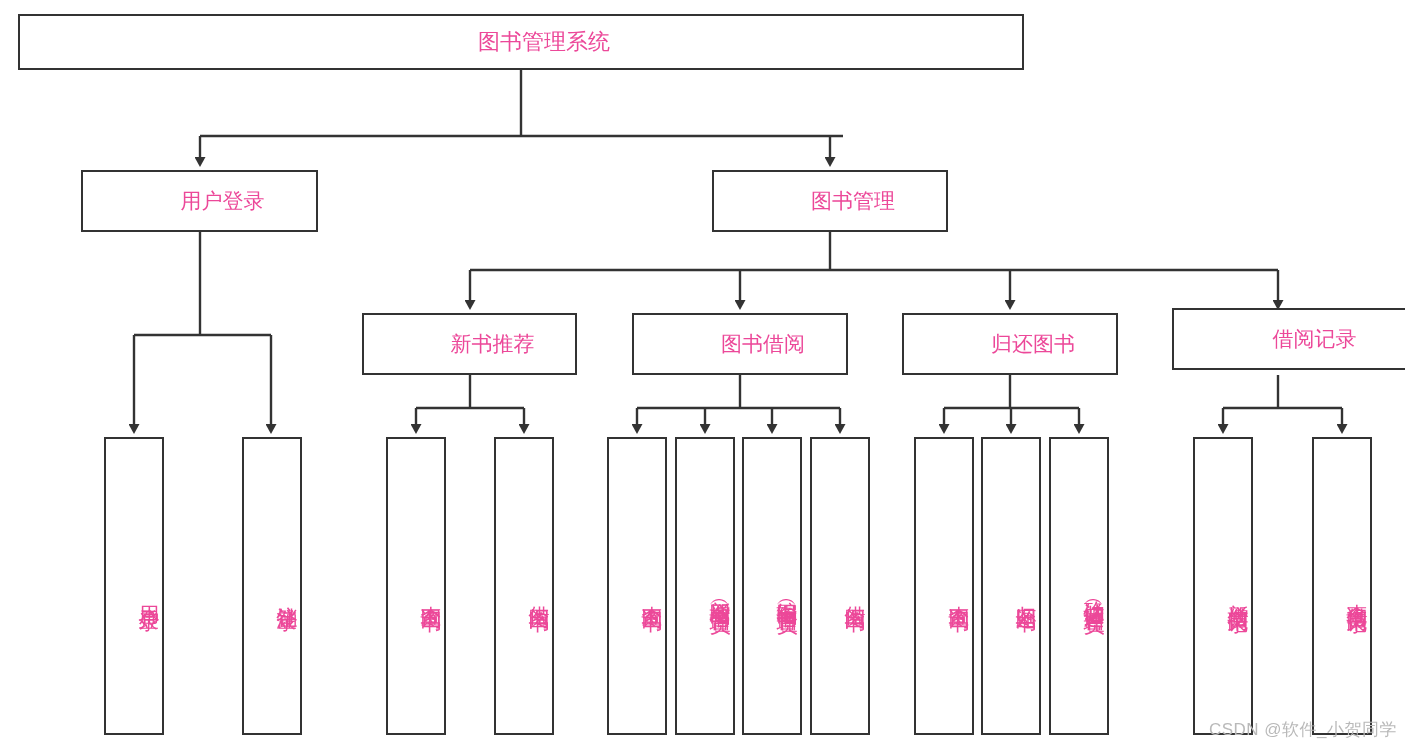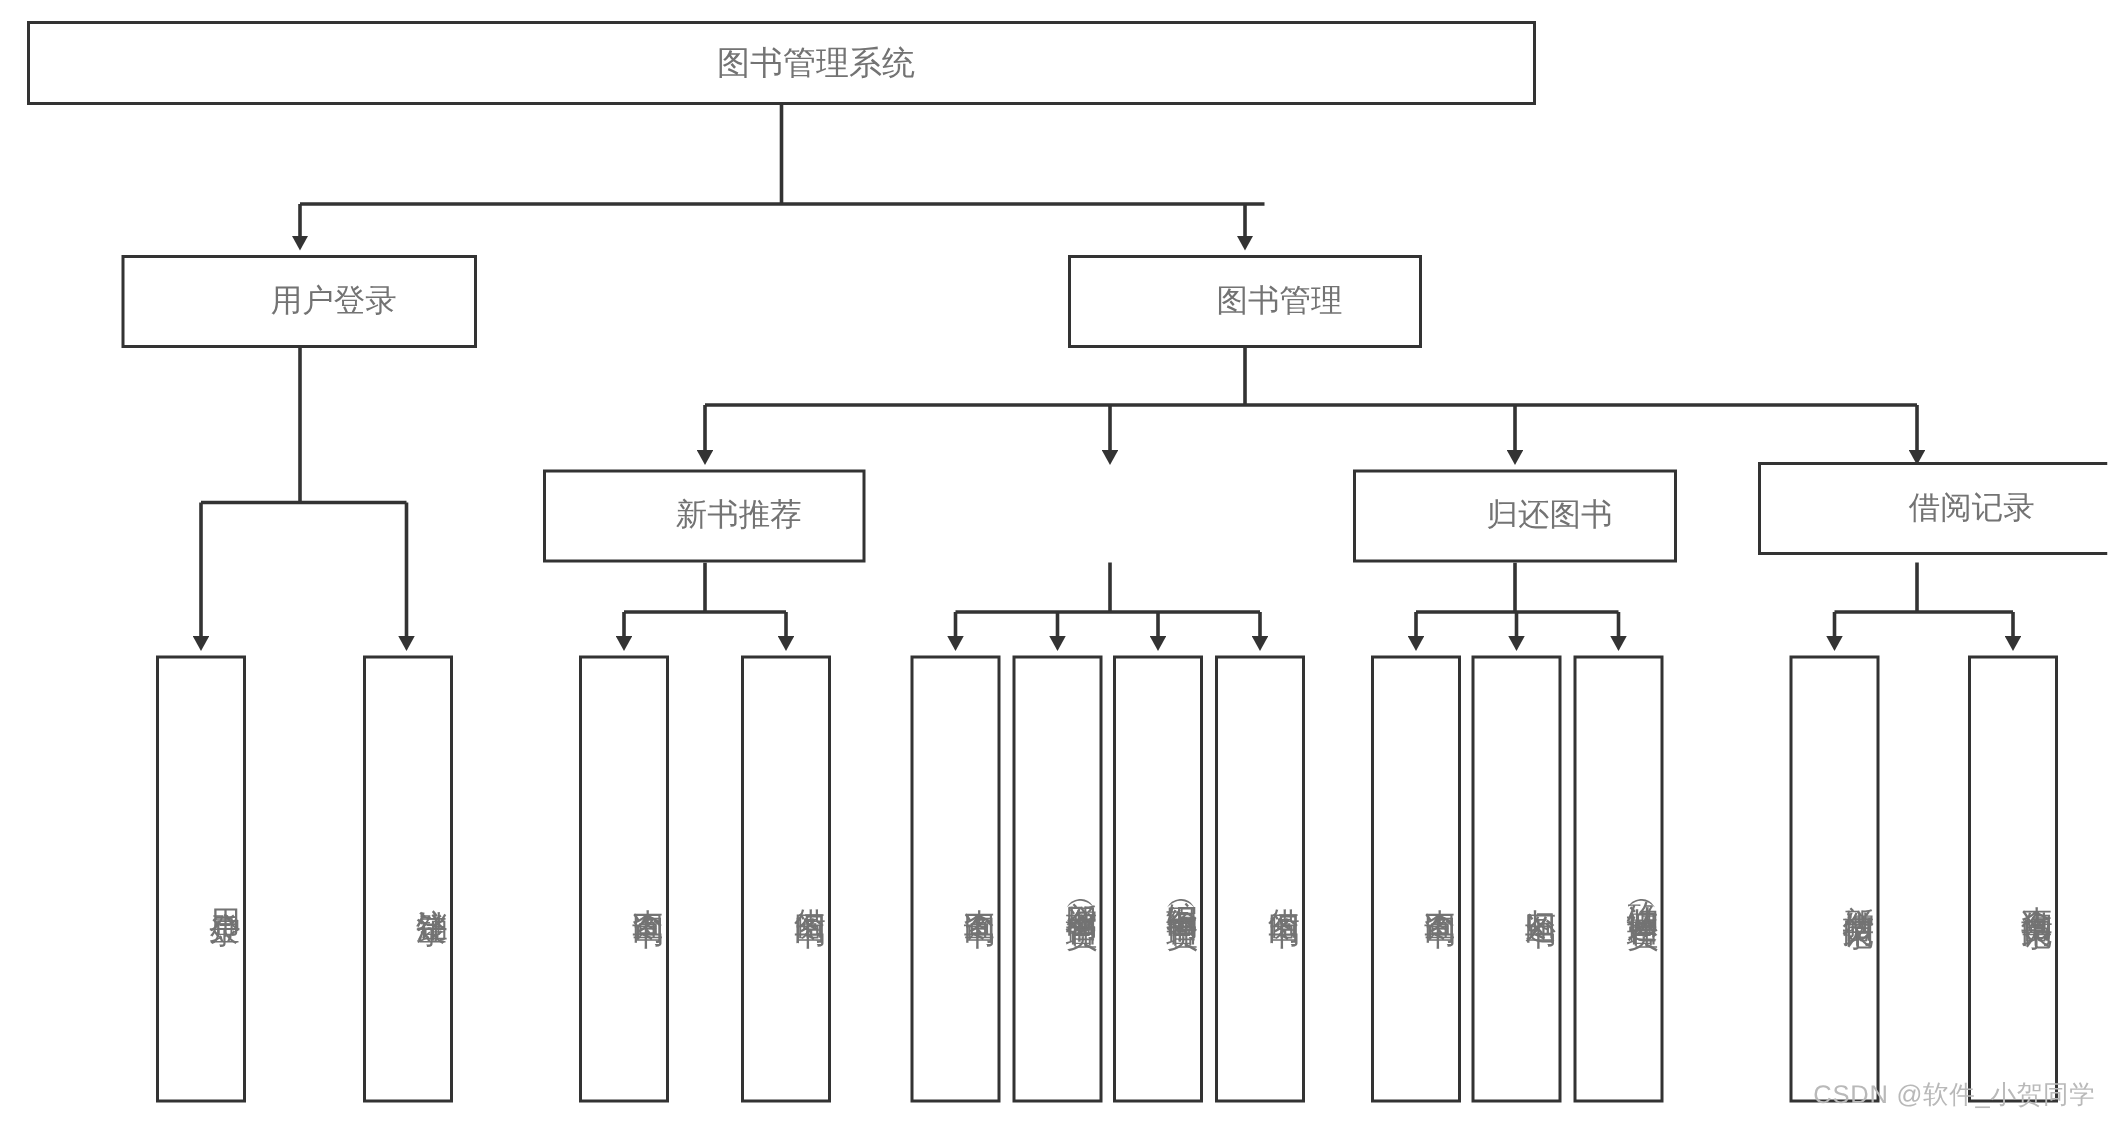--- a/index.html
+++ b/index.html
@@ -24,21 +24,21 @@
     pointer-events: none;
   }
   .node {
     position: absolute;
     box-sizing: border-box;
     border: 2.2px solid #333333;
     background: #ffffff;
     display: flex;
     align-items: center;
     justify-content: center;
-    color: #737373;
+    color: #ec4899;
     text-align: center;
     line-height: 1.22;
     padding-left: 46px;
   }
   .node.level0 { font-size: 22px; }
   .node.level1 { font-size: 21px; }
   .node.level2 { font-size: 21px; }
   .node.leaf {
     font-size: 21px;
     writing-mode: vertical-rl;
@@ -126,20 +126,23 @@
   <div class="node level1" style="left:81px; top:170px; width:237px; height:62px;">
     <span>用户登录</span>
   </div>
   <div class="node level1" style="left:712px; top:170px; width:236px; height:62px;">
     <span>图书管理</span>
   </div>
 
   <div class="node level2" style="left:362px; top:313px; width:215px; height:62px;">
     <span>新书推荐</span>
   </div>
+  <div class="node level2" style="left:632px; top:313px; width:216px; height:62px;">
+    <span>图书借阅</span>
+  </div>
   <div class="node level2" style="left:902px; top:313px; width:216px; height:62px;">
     <span>归还图书</span>
   </div>
   <div class="node level2" style="left:1172px; top:308px; width:239px; height:62px;">
     <span>借阅记录</span>
   </div>
 
   <div class="node leaf" style="left:104px; top:437px; width:60px; height:298px;">
     <span>用户登录</span>
   </div>

